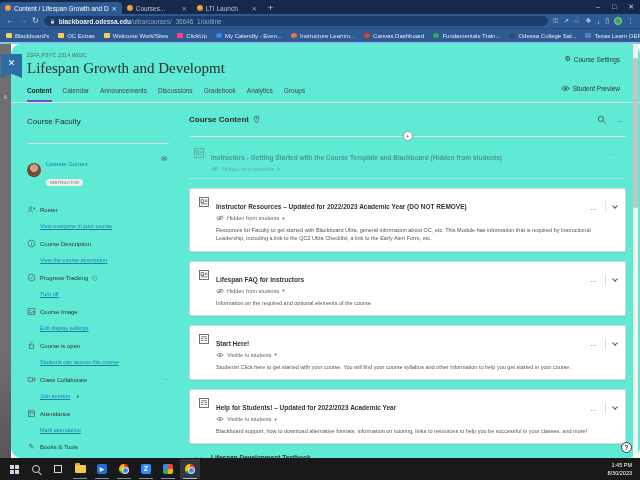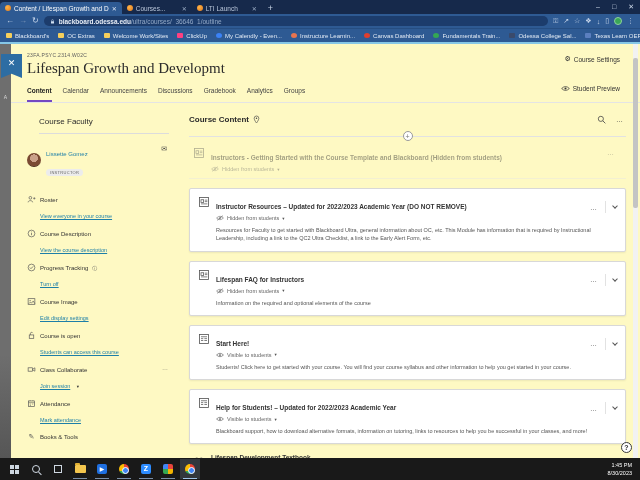--- a/index.html
+++ b/index.html
@@ -32,38 +32,38 @@
   .bookmarksbar { position:absolute; top:28px; left:0; right:0; height:14px; background:#2e5a93; border-top:1px solid #264e82; display:flex; align-items:center; padding:0 6px; gap:9px; overflow:hidden; }
   .bm { display:flex; align-items:center; gap:3px; font-size:6px; color:#e3ebf5; white-space:nowrap; }
   .bm .bm-ic { width:6px; height:5px; border-radius:1px; flex:none; }
   .bm .bm-folder { background:#f6cf5c; }
 
   
   .page { position:absolute; top:42px; left:0; right:0; height:416px; background:#fff; overflow:hidden; }
   .accent-line { position:absolute; top:0; left:0; right:0; height:2px; background:#86c7e6; }
   .base-strip { position:absolute; top:2px; left:0; bottom:0; width:11px; background:linear-gradient(#6e6e6e 75%, #565656); color:#d9d9d9; font-size:5px; padding-top:50px; text-align:center; }
   .close-ribbon { position:absolute; top:12px; left:1px; width:21px; height:24px; background:#2d6da3; color:#fff; font-size:9px; text-align:center; line-height:19px; clip-path:polygon(0 0,100% 0,100% 100%,50% 82%,0 100%); z-index:5; }
-  .page-inner { position:absolute; top:2px; left:11px; right:0; bottom:0; background:#fef9c3; }
+  .page-inner { position:absolute; top:2px; left:11px; right:0; bottom:0; background:#5eead4;border-radius:10px; }
 
   .course-header { position:relative; padding:8px 0 0 16px; }
   .course-code { font-size:5px; color:#5c5c5c; letter-spacing:.3px; }
   .course-title { font-family:"Liberation Serif",serif; font-size:15px; color:#2b2b2b; margin-top:2px; }
   .course-settings { position:absolute; top:11px; right:20px; display:flex; gap:3px; align-items:center; font-size:6.5px; color:#333; }
   .course-settings .g { font-size:7px; }
 
   .course-nav { position:relative; display:flex; gap:11px; padding:10px 0 0 16px; font-size:6.5px; color:#444; border-bottom:1px solid #e4e4e4; height:26px; }
   .nav-item { padding-bottom:5px; }
   .nav-item.active { color:#222; font-weight:bold; border-bottom:2px solid #7348c2; }
   .student-preview { position:absolute; right:20px; top:8px; display:flex; gap:3px; align-items:center; font-size:6.5px; color:#333; }
 
   .page-body { display:flex; height:328px; }
 
   
   .sidebar { width:166px; padding:14px 8px 0 16px; flex:none; }
-  .side-h { font-size:8px; color:#2b2b2b; padding-bottom:7px; border-bottom:1px solid #dcdcdc;margin-left:12px; }
+  .side-h { font-size:8px; color:#2b2b2b; padding-bottom:17px; border-bottom:1px solid #dcdcdc; }
   .faculty-row { display:flex; align-items:center; gap:5px; padding:8px 0 10px; position:relative; }
   .avatar { width:14px; height:14px; border-radius:50%; background:radial-gradient(circle at 50% 38%, #caa18a 0 35%, #7a4a33 36% 70%, #4d2d1f 71%); flex:none; }
   .fac-name { font-size:6px; color:#1d7fa8; }
   .role-badge { display:inline-block; margin-top:2px; font-size:4px; color:#666; background:#ececec; border-radius:4px; padding:1px 4px; letter-spacing:.3px; }
   .mail-ic { position:absolute; right:2px; top:11px; font-size:7px; color:#444; }
   .details-h { margin-top:8px; }
   .detail-item { margin-top:7px; }
   .d-row { display:flex; align-items:center; gap:4px; position:relative; }
   .d-ic { width:9px; flex:none; text-align:center; color:#555; font-size:7px; line-height:8px; }
   .d-title { font-size:6px; color:#333; }

